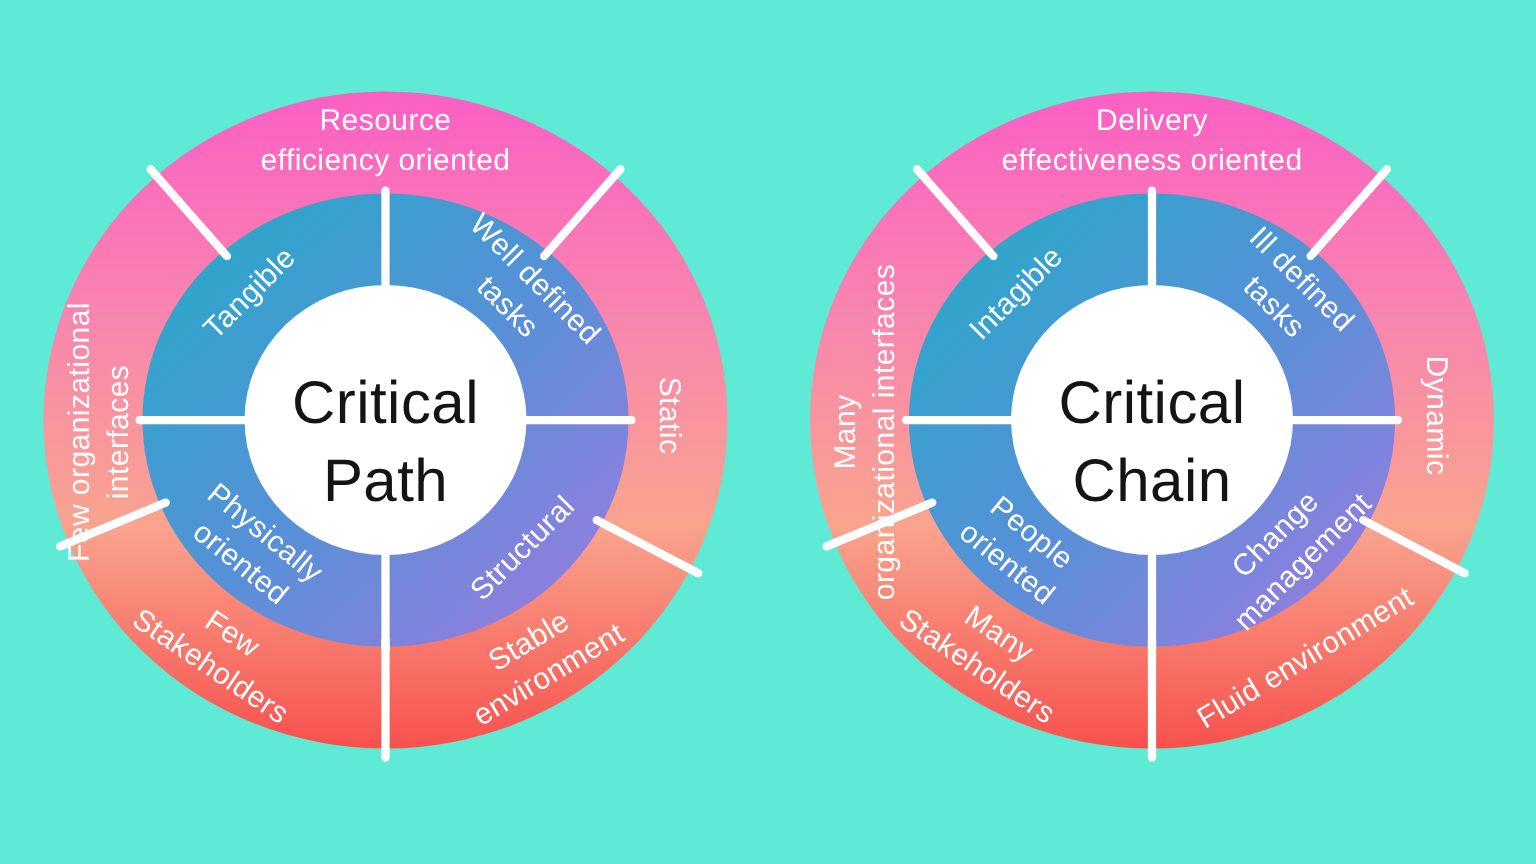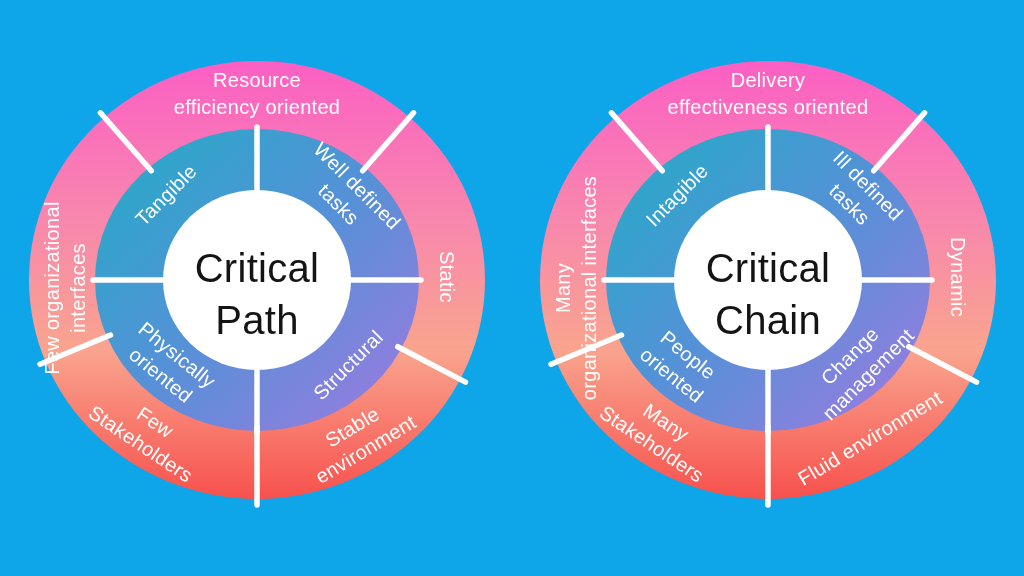--- a/index.html
+++ b/index.html
@@ -8,21 +8,21 @@
     background: #ffffff;
     width: 1024px;
     height: 576px;
     overflow: hidden;
     font-family: "Liberation Sans", sans-serif;
   }
   #stage {
     position: relative;
     width: 1024px;
     height: 576px;
-    background: #0ea5e9;
+    background: #5eead4;
   }
   svg text {
     letter-spacing: 0.3px;
   }
 </style>
 </head>
 <body>
 
 <div id="stage"><svg width="1024" height="576" viewBox="0 0 1024 576">
       <defs>

